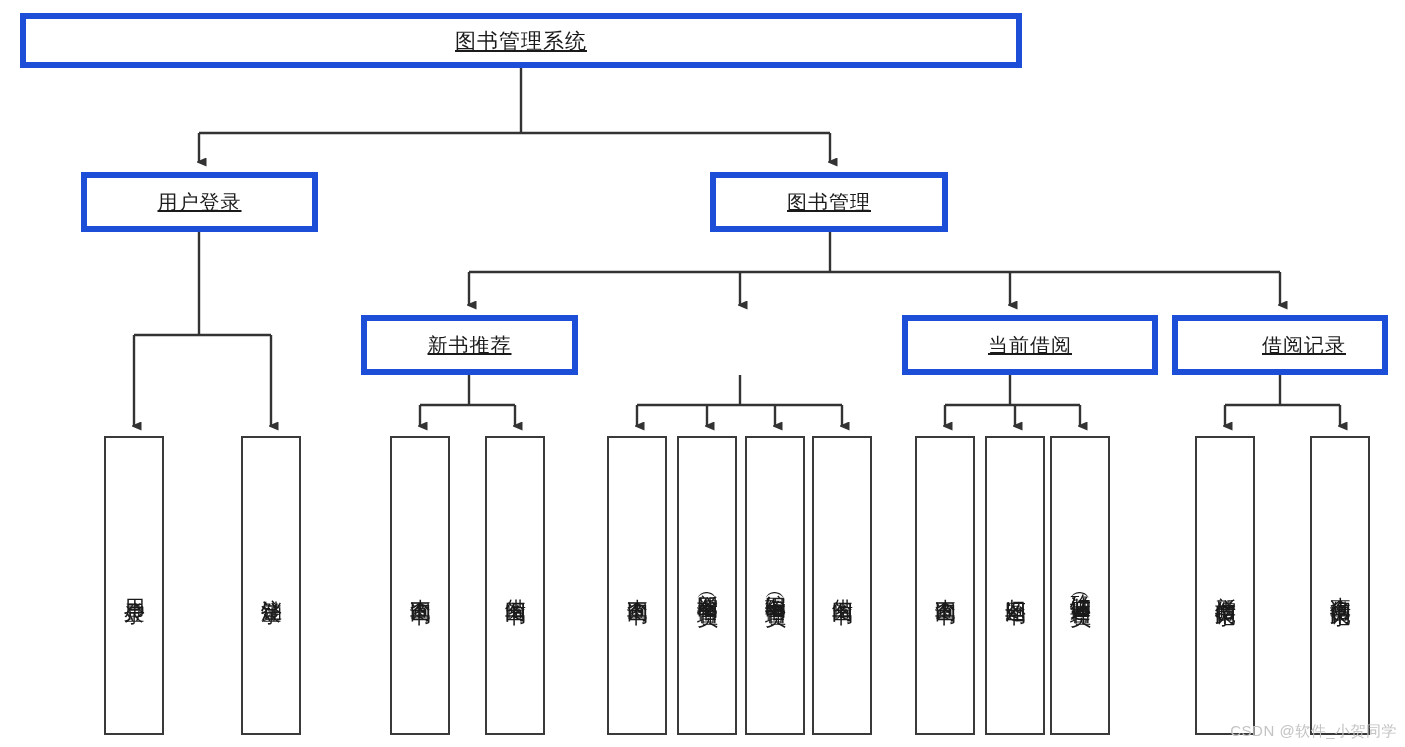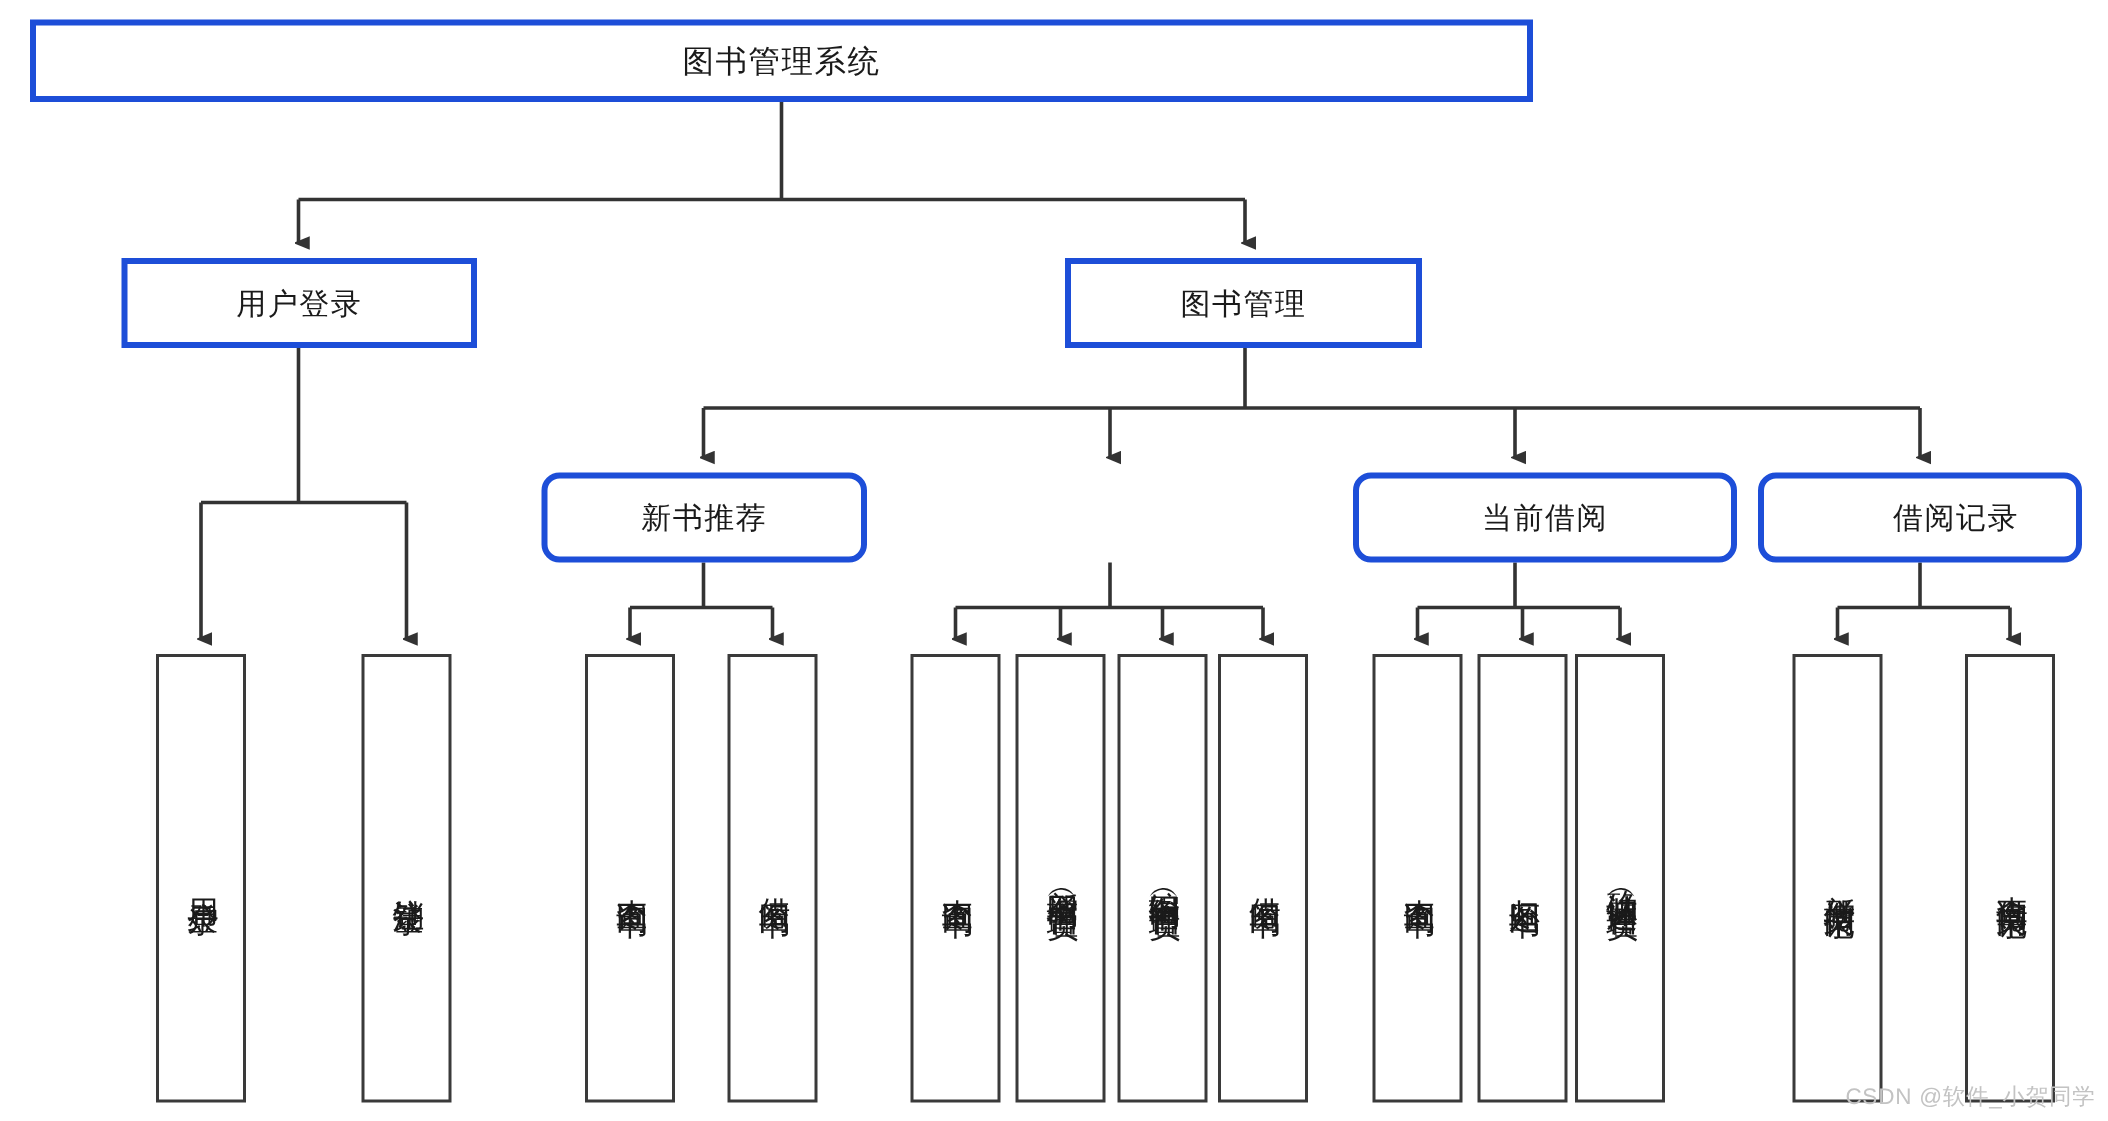--- a/index.html
+++ b/index.html
@@ -10,30 +10,31 @@
     overflow:hidden;
   }
   #canvas{position:relative;width:1405px;height:747px;}
 
   svg#edges{position:absolute;left:0;top:0;width:1405px;height:747px;}
 
   .node{
     position:absolute;
     box-sizing:border-box;
     background:#ffffff;
-    border:4px solid #1d4ed8;
+    border:6px solid #1d4ed8;
     display:flex;
     align-items:center;
     justify-content:center;
     color:#1a1a1a;
     letter-spacing:1px;
+    text-decoration:underline;
   }
   .node-root{font-size:21px;}
   .node-l1{font-size:20px;}
-  .node-l2{font-size:20px;border-radius:12px;}
+  .node-l2{font-size:20px;}
 
   .leaf{
     position:absolute;
     box-sizing:border-box;
     background:#ffffff;
     border:2px solid #3a3a3a;
     display:flex;
     align-items:center;
     justify-content:center;
     overflow:hidden;

